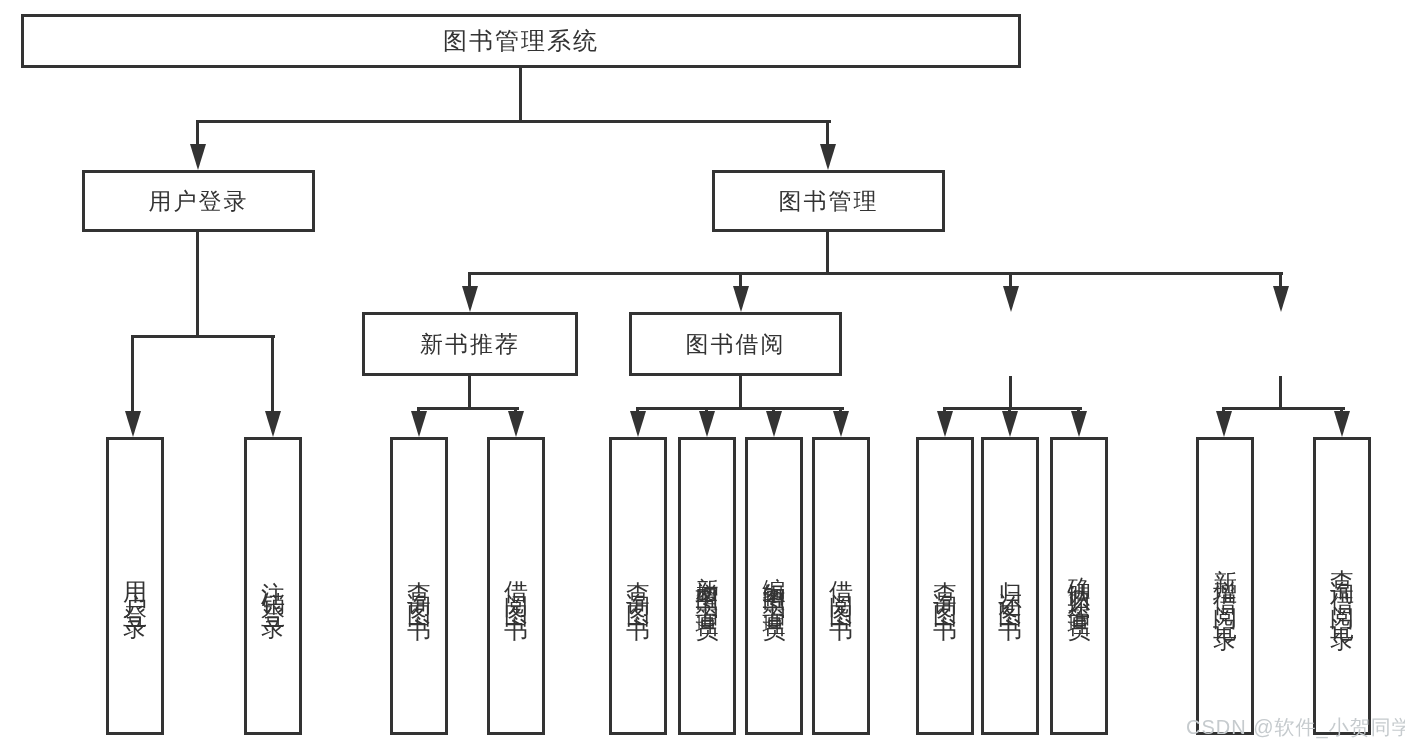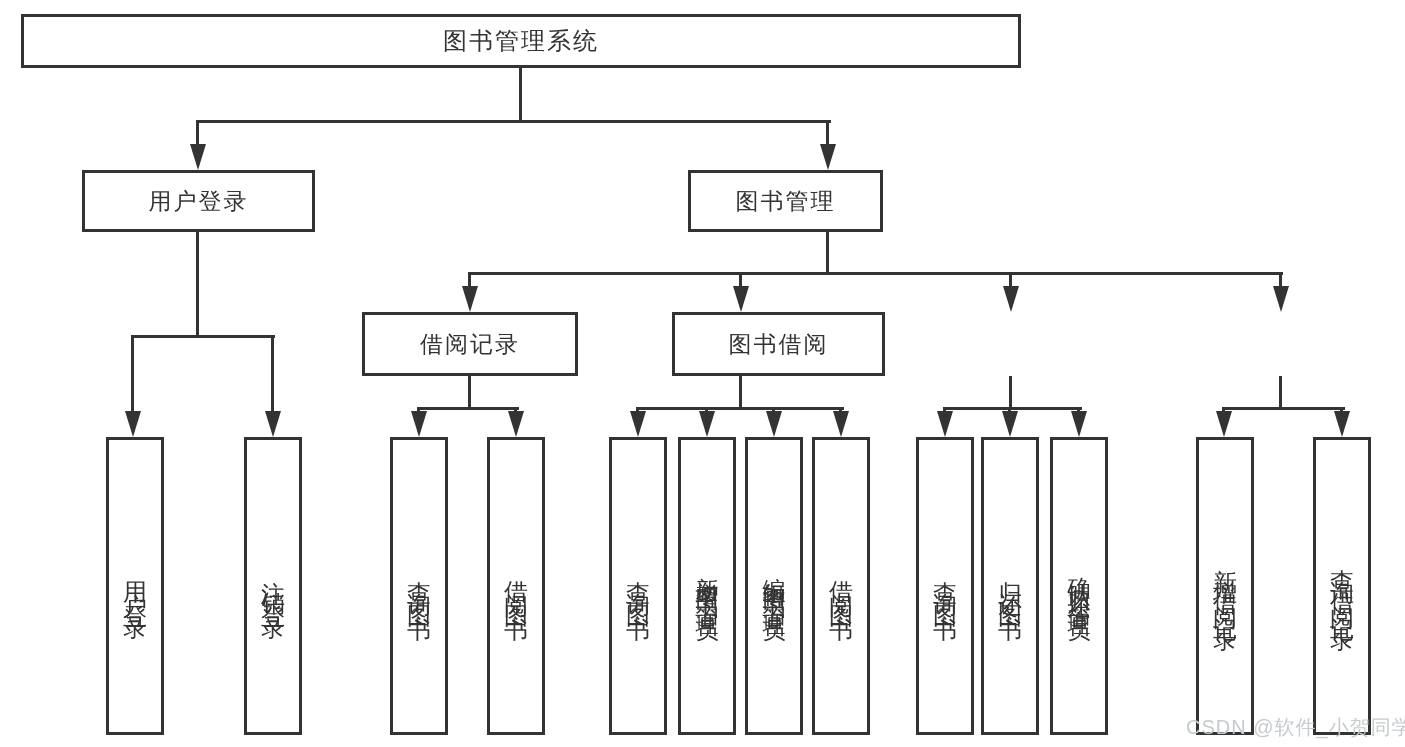--- a/index.html
+++ b/index.html
@@ -70,28 +70,28 @@
 
 <div id="stage">
 
   <div class="box root" style="left:21px;top:14px;width:1000px;height:54px">
     <span>图书管理系统</span>
   </div>
 
   <div class="box" style="left:82px;top:170px;width:233px;height:62px">
     <span>用户登录</span>
   </div>
-  <div class="box" style="left:688px;top:170px;width:195px;height:62px">
+  <div class="box" style="left:712px;top:170px;width:233px;height:62px">
     <span>图书管理</span>
   </div>
 
   <div class="box" style="left:362px;top:312px;width:216px;height:64px">
-    <span>借阅记录</span>
-  </div>
-  <div class="box" style="left:672px;top:312px;width:213px;height:64px">
+    <span>新书推荐</span>
+  </div>
+  <div class="box" style="left:629px;top:312px;width:213px;height:64px">
     <span>图书借阅</span>
   </div>
 
   <div class="vbox" style="left:106px">
     <span>用户登录</span>
   </div>
   <div class="vbox" style="left:244px">
     <span>注销登录</span>
   </div>
 

